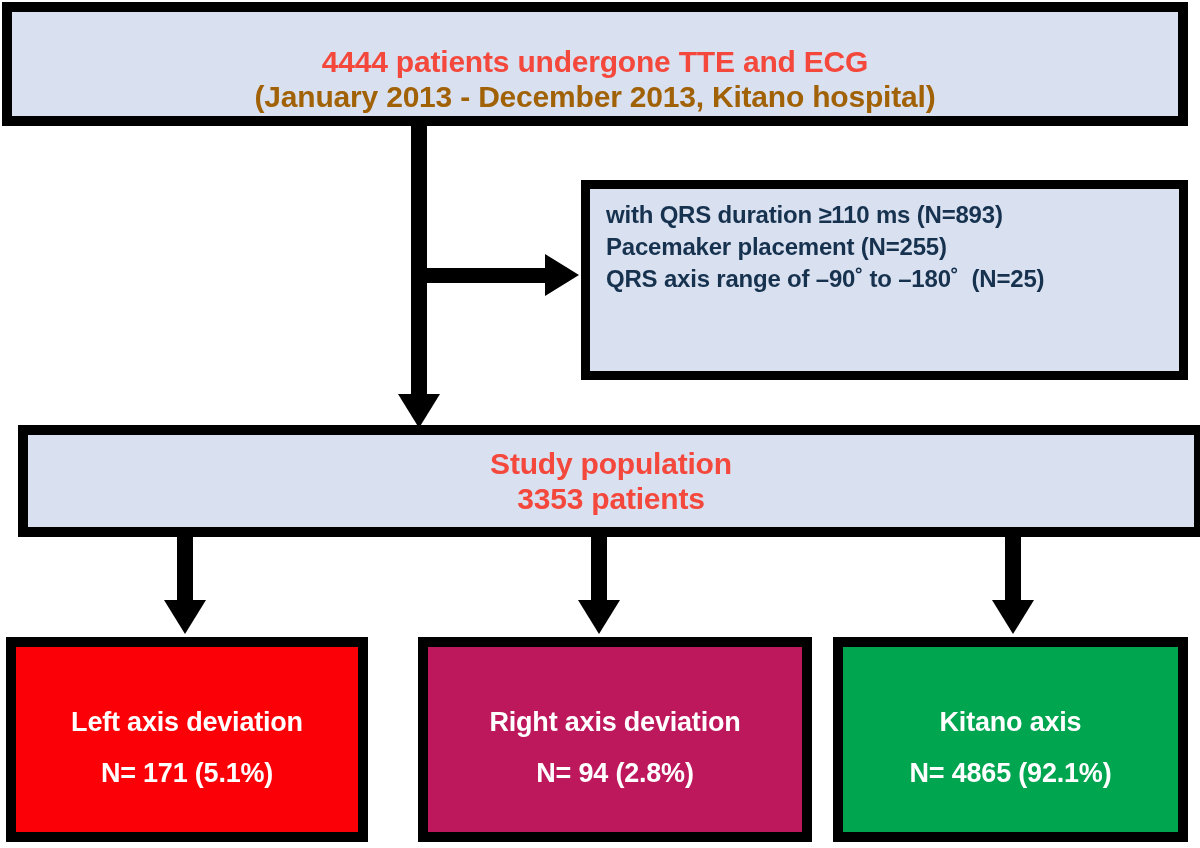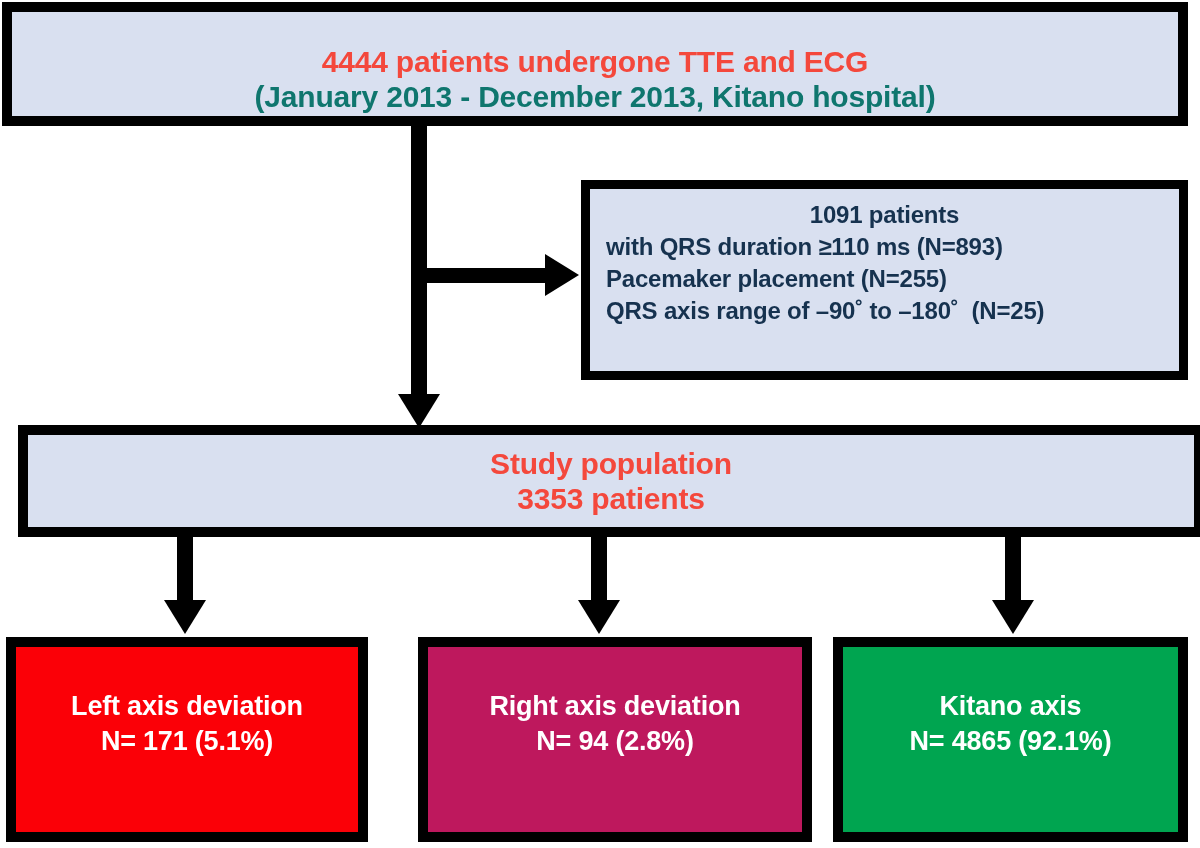--- a/index.html
+++ b/index.html
@@ -44,21 +44,21 @@
     height: 124px;
     background: #d9e0f0;
     border-width: 10px;
   }
   #box-top .line {
     font-size: 30px;
     font-weight: bold;
     letter-spacing: -0.2px;
   }
   #box-top .l1 { color: #f4483c; margin-top: 30px; }
-  #box-top .l2 { color: #0f766e; }
+  #box-top .l2 { color: #a16207; }
 
   
   #box-excl {
     left: 581px;
     top: 180px;
     width: 607px;
     height: 200px;
     background: #d9e0f0;
     border-width: 9px;
     justify-content: flex-start;
@@ -98,20 +98,21 @@
     border-width: 10px;
     justify-content: flex-start;
     padding-top: 42px;
   }
   .outcome .line {
     font-size: 27px;
     font-weight: bold;
     color: #ffffff;
     letter-spacing: -0.2px;
     line-height: 1.3;
+    margin-top: 16px;
   }
   #box-left   { left: 6px;   width: 362px; background: #fb0007; }
   #box-right  { left: 418px; width: 394px; background: #be185d; }
   #box-normal { left: 833px; width: 355px; background: #00a550; }
 
   
   .vline {
     position: absolute;
     background: #000000;
   }
@@ -162,21 +163,20 @@
     <span class="line l2">(January 2013 - December 2013, Kitano hospital)</span>
   </div>
 
   <div class="vline" id="trunk-main"></div>
   <div class="arrowhead-down" id="trunk-arrow"></div>
 
   <div class="hline" id="branch-h"></div>
   <div class="arrowhead-right" id="branch-arrow"></div>
 
   <div class="box" id="box-excl">
-    <span class="line center">1091 patients</span>
     <span class="line">with QRS duration ≥110 ms (N=893)</span>
     <span class="line">Pacemaker placement (N=255)</span>
     <span class="line">QRS axis range of –90˚ to –180˚  (N=25)</span>
   </div>
 
   <div class="box" id="box-study">
     <span class="line">Study population</span>
     <span class="line">3353 patients</span>
   </div>
 

